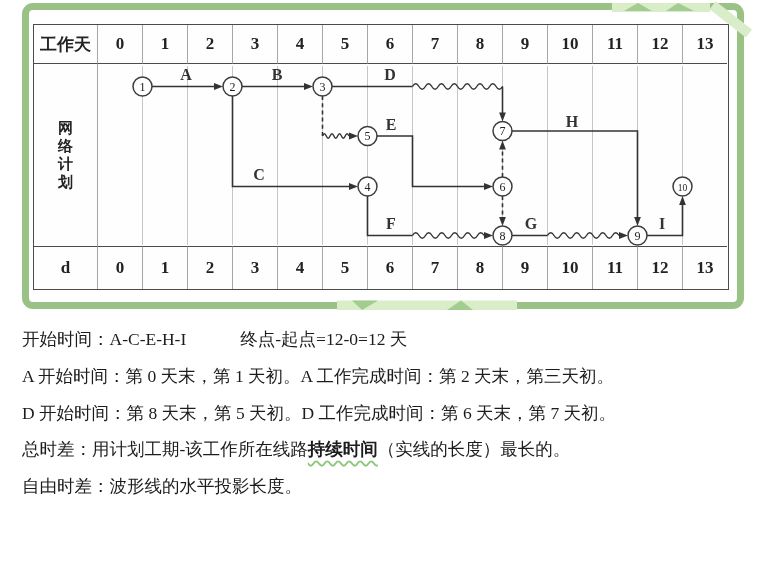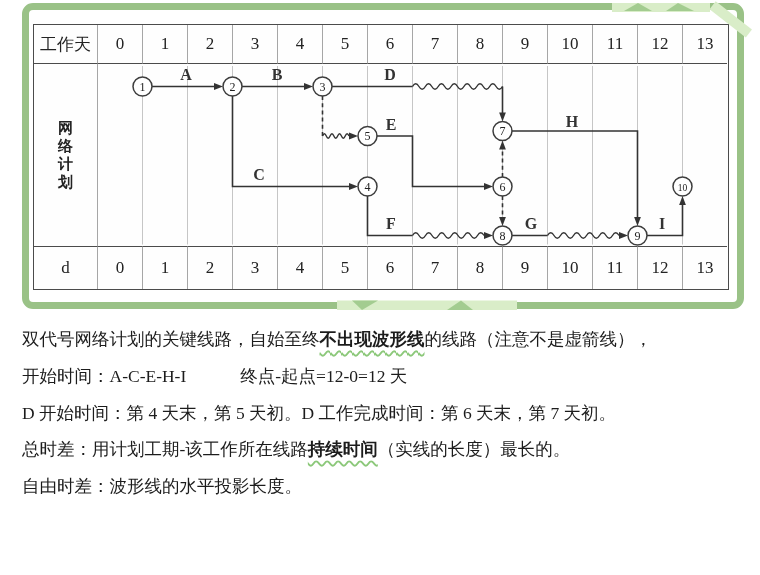--- a/index.html
+++ b/index.html
@@ -13,21 +13,21 @@
     border:7px solid var(--green,#9ac287);border-radius:11px;background:transparent;
   }
   
   .grid-table{
     position:absolute;left:33px;top:24px;width:696px;height:266px;
     border:1.5px solid #4b4b4b;box-sizing:border-box;background:#fefefe;
     display:grid;grid-template-columns:63px repeat(14,45px);grid-template-rows:39px 181.5px auto;
   }
   .cell{
     display:flex;align-items:center;justify-content:center;
-    font-size:17px;font-weight:normal;color:#232323;border-left:1px solid #a6a6a6;
+    font-size:17px;font-weight:bold;color:#232323;border-left:1px solid #a6a6a6;
   }
   .cell.first{border-left:none;}
   .row-head .cell{border-bottom:1.8px solid #4b4b4b;}
   .row-foot .cell{border-top:1.8px solid #4b4b4b;}
   .row-head,.row-foot{display:contents;}
   .side-cell{
     grid-column:1;display:flex;flex-direction:column;align-items:center;justify-content:center;
     font-size:15px;font-weight:bold;line-height:18px;color:#232323;
   }
   .diagram-cell{grid-column:2 / span 14;border-left:1px solid #a6a6a6;}
@@ -138,18 +138,18 @@
     <text x="259" y="180" text-anchor="middle" fill="#333" font-size="16" font-weight="bold" font-family="&quot;Liberation Serif&quot;,serif">C</text>
     <text x="390" y="80" text-anchor="middle" fill="#333" font-size="16" font-weight="bold" font-family="&quot;Liberation Serif&quot;,serif">D</text>
     <text x="391" y="130" text-anchor="middle" fill="#333" font-size="16" font-weight="bold" font-family="&quot;Liberation Serif&quot;,serif">E</text>
     <text x="391" y="229" text-anchor="middle" fill="#333" font-size="16" font-weight="bold" font-family="&quot;Liberation Serif&quot;,serif">F</text>
     <text x="531" y="229" text-anchor="middle" fill="#333" font-size="16" font-weight="bold" font-family="&quot;Liberation Serif&quot;,serif">G</text>
     <text x="572" y="127" text-anchor="middle" fill="#333" font-size="16" font-weight="bold" font-family="&quot;Liberation Serif&quot;,serif">H</text>
     <text x="662" y="229" text-anchor="middle" fill="#333" font-size="16" font-weight="bold" font-family="&quot;Liberation Serif&quot;,serif">I</text>
   </svg>
 
 <div class="notes" id="notes">
-    <div class="line"><span>双代号网络计划的关键线路，自始至终</span><span class="b u">不出现波形线</span><span>的线路（注意不是虚箭线），</span></div>
     <div class="line"><span>开始时间：A-C-E-H-I</span><span style="margin-left: 54px;">终点-起点=12-0=12 天</span></div>
-    <div class="line"><span>D 开始时间：第 4 天末，第 5 天初。D 工作完成时间：第 6 天末，第 7 天初。</span></div>
+    <div class="line"><span>A 开始时间：第 0 天末，第 1 天初。A 工作完成时间：第 2 天末，第三天初。</span></div>
+    <div class="line"><span>D 开始时间：第 8 天末，第 5 天初。D 工作完成时间：第 6 天末，第 7 天初。</span></div>
     <div class="line"><span>总时差：用计划工期-该工作所在线路</span><span class="b u">持续时间</span><span>（实线的长度）最长的。</span></div>
     <div class="line"><span>自由时差：波形线的水平投影长度。</span></div>
   </div>
 
 </body></html>

